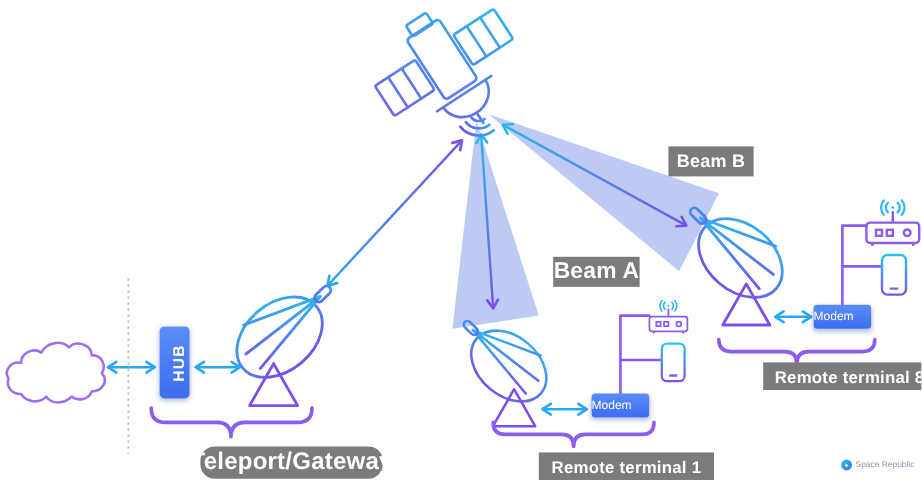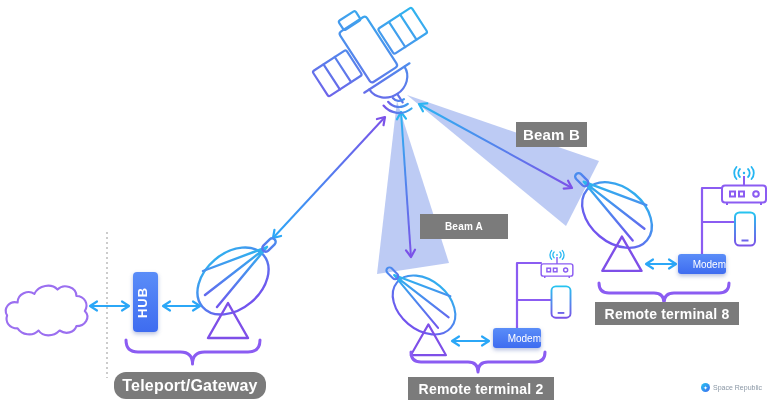--- a/index.html
+++ b/index.html
@@ -1,22 +1,22 @@
 <!DOCTYPE html>
 <html style="--accent-cyan: #2ba7f7; --accent-purple: #7b52e8; --beam-fill: #7c98ea; --device-blue-top: #5a8df8; --device-blue-bottom: #3e6cf0; --label-gray: #7b7b7b;"><head>
 <meta charset="utf-8">
 <style>
   html,body{margin:0;padding:0;background:#fff;}
   .stage{position:relative;width:768px;height:408px;background:#ffffff;overflow:hidden;
          font-family:"Liberation Sans",sans-serif;}
   .stage svg.art{position:absolute;left:0;top:0;}
   .glabel{position:absolute;background:var(--label-gray,#7b7b7b);color:#fff;
-          display:flex;align-items:center;justify-content:center;font-weight:bold;letter-spacing:.2px;}
+          display:flex;align-items:center;justify-content:center;font-weight:bold;letter-spacing:.2px;margin-left:41px;}
   .bluebox{position:absolute;background:linear-gradient(180deg,var(--device-blue-top,#5a8df8),var(--device-blue-bottom,#3e6cf0));
-           color:#fff;border-radius:3px;display:flex;align-items:center;justify-content:flex-end;
+           color:#fff;border-radius:3px;display:flex;align-items:center;justify-content:flex-start;
            box-shadow:0 2px 4px rgba(40,70,160,.35);}
   .hub{left:133px;top:272px;width:25px;height:60px;border-radius:4px;}
   .hub span{transform:rotate(-90deg);font-weight:bold;font-size:13px;letter-spacing:1px;}
   .modem{font-size:10px;}
   .modem1{left:493px;top:328px;width:48px;height:20px;}
   .modem2{left:678px;top:254px;width:48px;height:20px;}
   .cloud-text{position:absolute;left:12px;top:295px;width:70px;text-align:center;
               font-size:9.5px;line-height:1.3;color:#222;font-weight:bold;}
   .brand{position:absolute;left:701px;top:383px;display:flex;align-items:center;gap:3px;}
   .brand .dot{width:9px;height:9px;border-radius:50%;background:linear-gradient(135deg,#25c5f0,#3e6cf0);
@@ -182,24 +182,24 @@
   <span>HUB</span>
 </div>
 
 <div class="bluebox modem modem1">
   <span>Modem</span>
 </div>
 <div class="bluebox modem modem2">
   <span>Modem</span>
 </div>
 
-<div class="glabel" style="left:420px;top:214px;width:88px;height:25px;font-size:10px;">Beam A</div>
+<div class="glabel" style="left:420px;top:214px;width:72px;height:25px;font-size:19px;">Beam A</div>
 <div class="glabel" style="left:516px;top:122px;width:71px;height:25px;font-size:15px;">Beam B</div>
-<div class="glabel" style="left:114px;top:372px;width:152px;height:27px;font-size:16px;border-radius:12px;">Teleport/Gateway</div>
-<div class="glabel" style="left:408px;top:377px;width:146px;height:23px;font-size:14px;">Remote terminal 2</div>
+<div class="glabel" style="left:126px;top:372px;width:152px;height:27px;font-size:20px;border-radius:12px;">Teleport/Gateway</div>
+<div class="glabel" style="left:408px;top:377px;width:146px;height:23px;font-size:14px;">Remote terminal 1</div>
 <div class="glabel" style="left:595px;top:302px;width:144px;height:23px;font-size:14px;">Remote terminal 8</div>
 
 <div class="brand">
   <span class="dot">✦</span>
   <span class="txt">Space Republic</span>
 </div>
 
 </div>
 
 </body></html>

